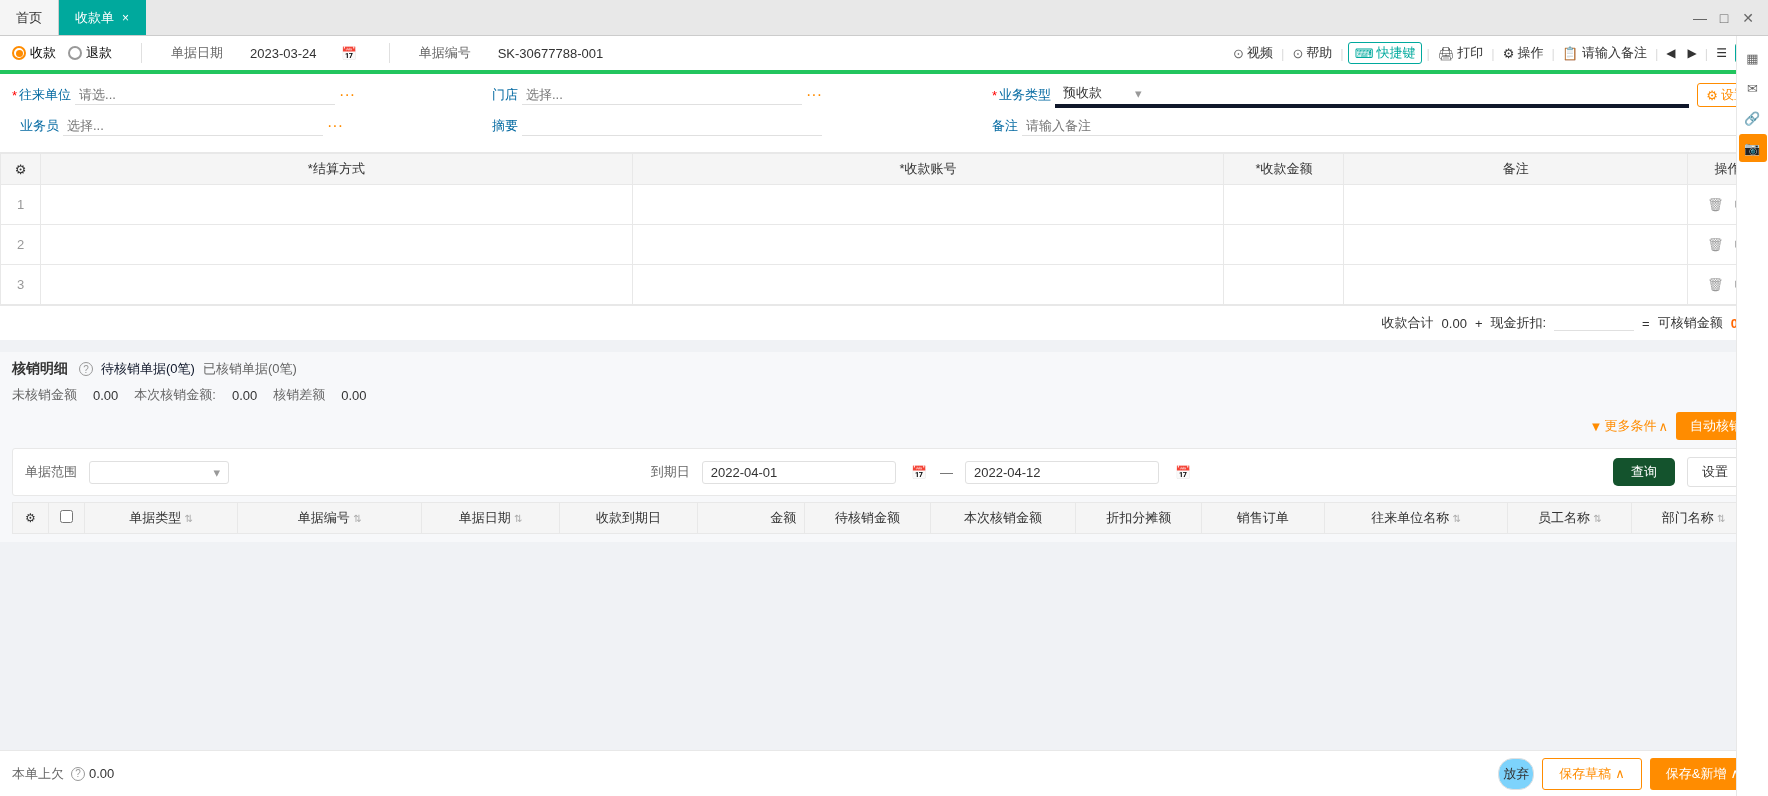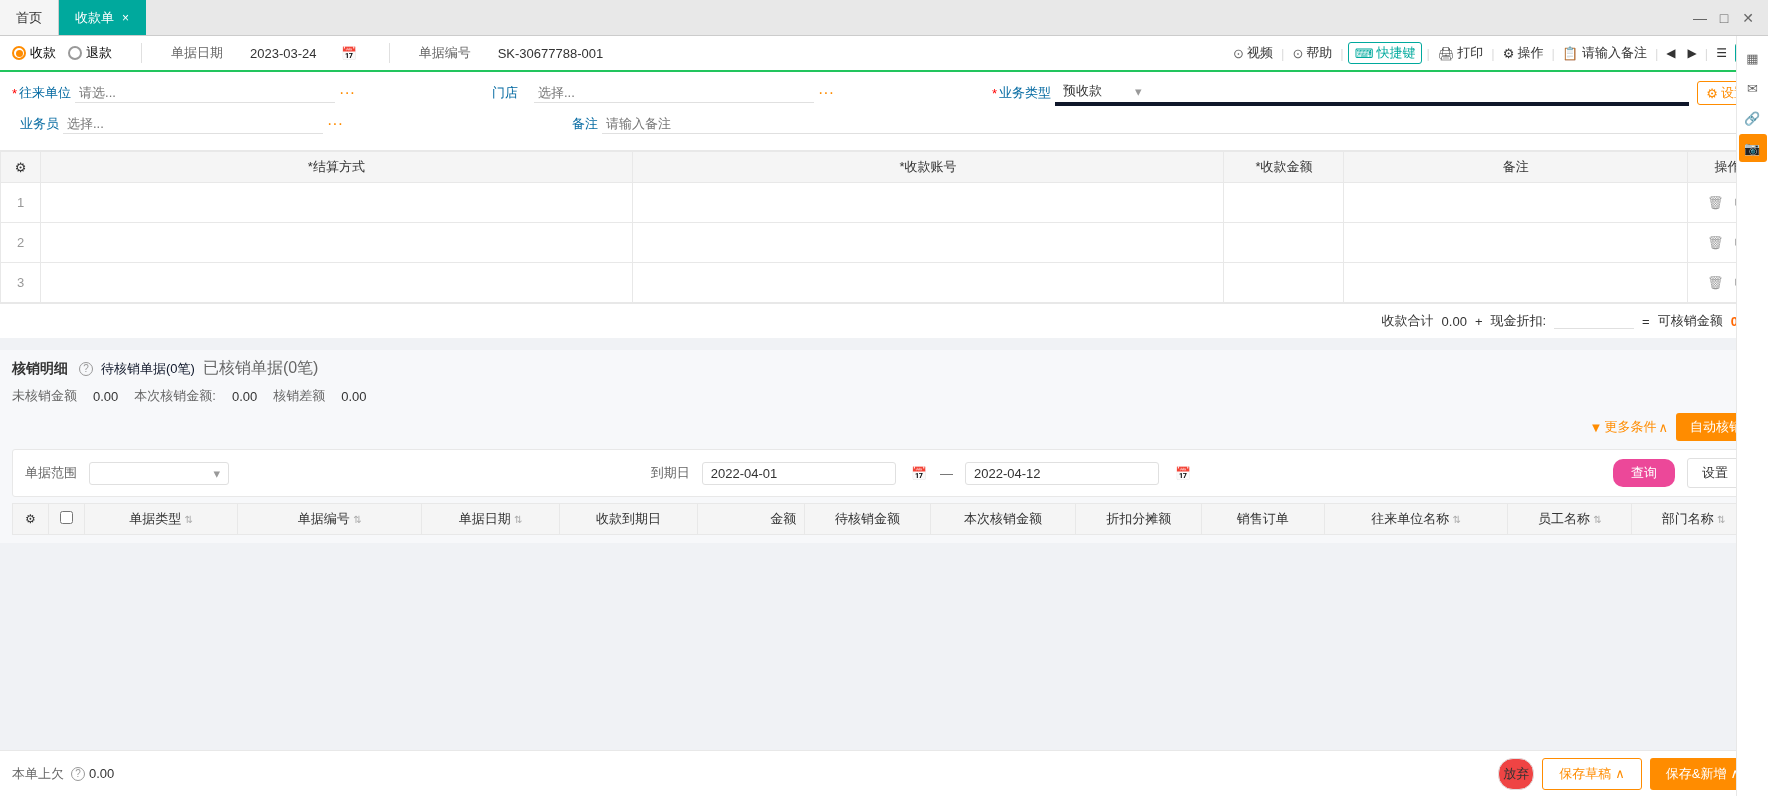--- a/index.html
+++ b/index.html
@@ -19,21 +19,21 @@
       font-size: 13px; border-right: 1px solid #00a99d;
     }
     .tab-close { margin-left: 8px; cursor: pointer; font-size: 12px; }
     .tab-spacer { flex: 1; }
     .tab-win-btns { display: flex; align-items: center; gap: 8px; padding-right: 12px; }
     .win-btn { width: 16px; height: 16px; display: flex; align-items: center; justify-content: center; cursor: pointer; font-size: 14px; color: #666; }
 
     
     .toolbar-row {
       display: flex; align-items: center; padding: 6px 12px; background: #fff;
-      border-bottom: 2px solid #22c55e; gap: 23px;
+      border-bottom: 4px solid #22c55e; gap: 23px;
     }
     .radio-group { display: flex; align-items: center; gap: 12px; }
     .radio-item { display: flex; align-items: center; gap: 4px; cursor: pointer; }
     .radio-circle { width: 14px; height: 14px; border-radius: 50%; border: 2px solid #ff8c00; display: flex; align-items: center; justify-content: center; }
     .radio-circle.checked::after { content: ''; width: 7px; height: 7px; border-radius: 50%; background: #ff8c00; }
     .radio-circle.unchecked { border-color: #999; }
     .divider-v { width: 1px; height: 20px; background: #e0e0e0; margin: 0 6px; }
 
     .toolbar-label { color: #666; }
     .toolbar-value { color: #333; font-weight: 500; }
@@ -72,52 +72,52 @@
     .summary-row { display: flex; align-items: center; justify-content: flex-end; padding: 8px 12px; background: #fff; border-top: 1px solid #e8e8e8; gap: 8px; color: #333; }
     .summary-val { color: #333; }
     .summary-orange { color: #ff6600; font-weight: bold; }
     .summary-input { border: none; border-bottom: 1px solid #e0e0e0; width: 80px; outline: none; text-align: right; }
 
     
     .verify-section { background: #f7f8fa; margin-top: 12px; padding: 8px 12px; }
     .verify-header { display: flex; align-items: center; gap: 8px; margin-bottom: 8px; }
     .verify-title { font-size: 14px; font-weight: bold; color: #333; }
     .verify-tab { color: #0f172a; cursor: pointer; font-size: 13px; }
-    .verify-tab-inactive { color: #666; cursor: pointer; font-size: 16px; }
+    .verify-tab-inactive { color: #666; cursor: pointer; font-size: 13px; }
 
     .verify-stats { display: flex; align-items: center; gap: 16px; margin-bottom: 8px; color: #666; font-size: 13px; }
     .verify-stat-val { color: #333; }
 
     .verify-filter { display: flex; align-items: center; justify-content: space-between; margin-bottom: 8px; }
     .verify-filter-right { display: flex; align-items: center; gap: 8px; }
     .more-conditions { color: #ff8c00; cursor: pointer; display: flex; align-items: center; gap: 2px; }
     .auto-verify-btn { background: #ff8c00; color: #fff; border: none; border-radius: 3px; padding: 5px 14px; cursor: pointer; font-size: 13px; }
 
     .filter-row { display: flex; align-items: center; gap: 12px; background: #fff; padding: 8px 12px; border: 1px solid #e8e8e8; border-radius: 3px; margin-bottom: 6px; }
     .filter-label { color: #666; white-space: nowrap; }
     .filter-select { display: flex; align-items: center; border: 1px solid #e0e0e0; border-radius: 3px; padding: 3px 8px; min-width: 140px; gap: 4px; cursor: pointer; }
     .filter-select-arrow { color: #999; }
     .date-input { border: 1px solid #e0e0e0; border-radius: 3px; padding: 3px 8px; color: #333; }
     .date-separator { color: #666; }
     .date-icon { color: #999; cursor: pointer; margin-left: 4px; }
-    .filter-btn-orange { background: #ec4899; color: #fff; border: none; border-radius: 10px; padding: 5px 18px; cursor: pointer; }
+    .filter-btn-orange { background: #14532d; color: #fff; border: none; border-radius: 5px; padding: 5px 18px; cursor: pointer; }
     .filter-btn-default { background: #fff; color: #333; border: 1px solid #e0e0e0; border-radius: 3px; padding: 5px 14px; cursor: pointer; }
 
     
     .verify-table { width: 100%; border-collapse: collapse; background: #fff; }
     .verify-table th { background: #f5f5f5; border: 1px solid #e8e8e8; padding: 6px 8px; color: #333; font-weight: normal; font-size: 12px; white-space: nowrap; }
     .verify-table .sort-icon { color: #aaa; font-size: 10px; }
     th.has-sort { cursor: pointer; }
 
     
     .bottom-bar { display: flex; align-items: center; padding: 8px 12px; background: #fff; border-top: 1px solid #e8e8e8; position: fixed; bottom: 0; left: 0; right: 0; height: 46px; }
     .bottom-info { display: flex; align-items: center; gap: 4px; color: #666; }
     .bottom-val { color: #333; }
     .bottom-actions { margin-left: auto; display: flex; gap: 8px; }
-    .btn-abandon { background: #ef4444; color: #333; border: 1px solid #e0e0e0; border-radius: 15px; padding: 6px 4px; cursor: pointer; font-size: 13px; }
+    .btn-abandon { background: #7dd3fc; color: #333; border: 1px solid #e0e0e0; border-radius: 15px; padding: 6px 4px; cursor: pointer; font-size: 13px; }
     .btn-save-draft { background: #fff; color: #ff8c00; border: 1px solid #ff8c00; border-radius: 3px; padding: 6px 16px; cursor: pointer; font-size: 13px; display: flex; align-items: center; gap: 4px; }
     .btn-save-new { background: #ff8c00; color: #fff; border: none; border-radius: 3px; padding: 6px 16px; cursor: pointer; font-size: 13px; display: flex; align-items: center; gap: 4px; }
 
     
     .right-sidebar { position: fixed; right: 0; top: 36px; width: 32px; display: flex; flex-direction: column; align-items: center; gap: 2px; padding: 8px 0; background: #fff; border-left: 1px solid #e8e8e8; height: calc(100% - 36px); }
     .sidebar-icon { width: 28px; height: 28px; display: flex; align-items: center; justify-content: center; cursor: pointer; color: #666; border-radius: 3px; }
     .sidebar-icon.active { background: #ff8c00; color: #fff; }
 
     .col-setting { width: 36px; }
     .col-checkbox { width: 36px; text-align: center; }
@@ -222,21 +222,21 @@
 
       <div class="form-field" style="max-width:400px;">
         <span class="required-star">*</span>
         <span class="form-label" style="margin-right:4px;">往来单位</span>
         <input class="form-input" style="max-width: 260px;" placeholder="请选...">
         <span class="more-btn">···</span>
       </div>
       <div style="width:80px;"></div>
 
       <div class="form-field" style="max-width:420px;">
-        <span class="form-label" style="margin-right:16px;">门店</span>
+        <span class="form-label" style="margin-right:4px;">门店</span>
         <input class="form-input" style="max-width: 280px;" placeholder="选择...">
         <span class="more-btn">···</span>
       </div>
       <div style="width:80px;"></div>
 
       <div class="form-field">
         <span class="required-star">*</span>
         <span class="form-label" style="margin-right:4px;">业务类型</span>
         <div class="form-select">
           <span class="business-type-val" style="padding:2px 8px;min-width:80px;">预收款</span>
@@ -251,20 +251,24 @@
 
     <div class="form-row">
 
       <div class="form-field" style="max-width:400px;">
         <span class="form-label" style="margin-right:4px; padding-left:8px;">业务员</span>
         <input class="form-input" style="max-width: 260px;" placeholder="选择...">
         <span class="more-btn">···</span>
       </div>
       <div style="width:80px;"></div>
 
+      <div class="form-field" style="max-width:420px;">
+        <span class="form-label" style="margin-right:4px;">摘要</span>
+        <input class="form-input" style="max-width: 300px;">
+      </div>
       <div style="width:80px;"></div>
 
       <div class="form-field">
         <span class="form-label" style="margin-right:4px;">备注</span>
         <input class="form-input" style="min-width: 260px;" placeholder="请输入备注">
       </div>
     </div>
   </div>
 
   <div class="table-area">

